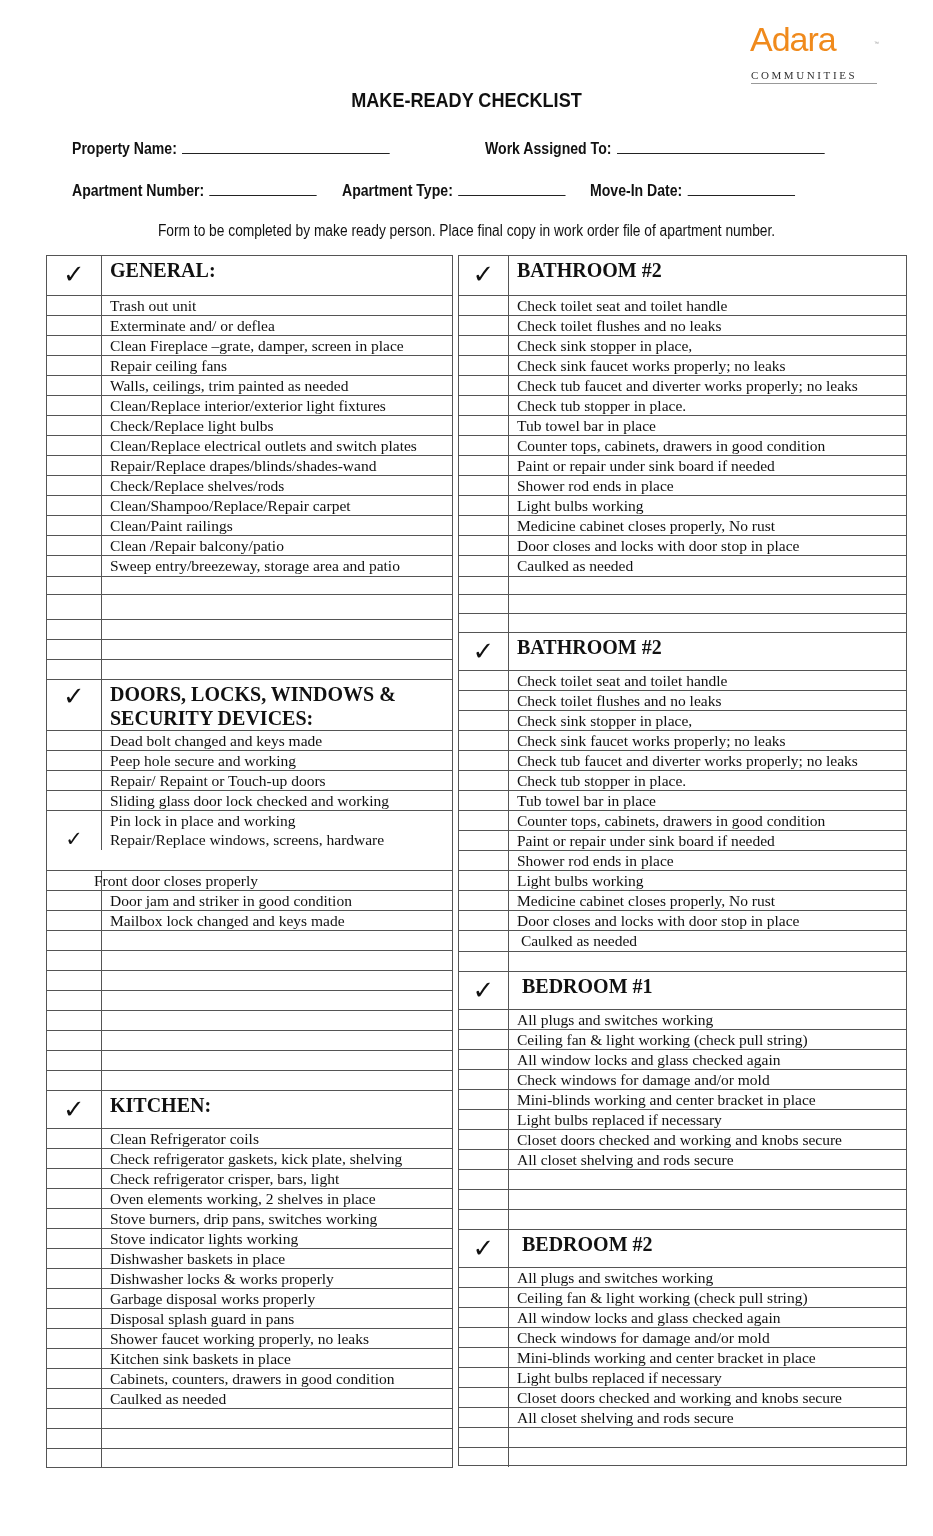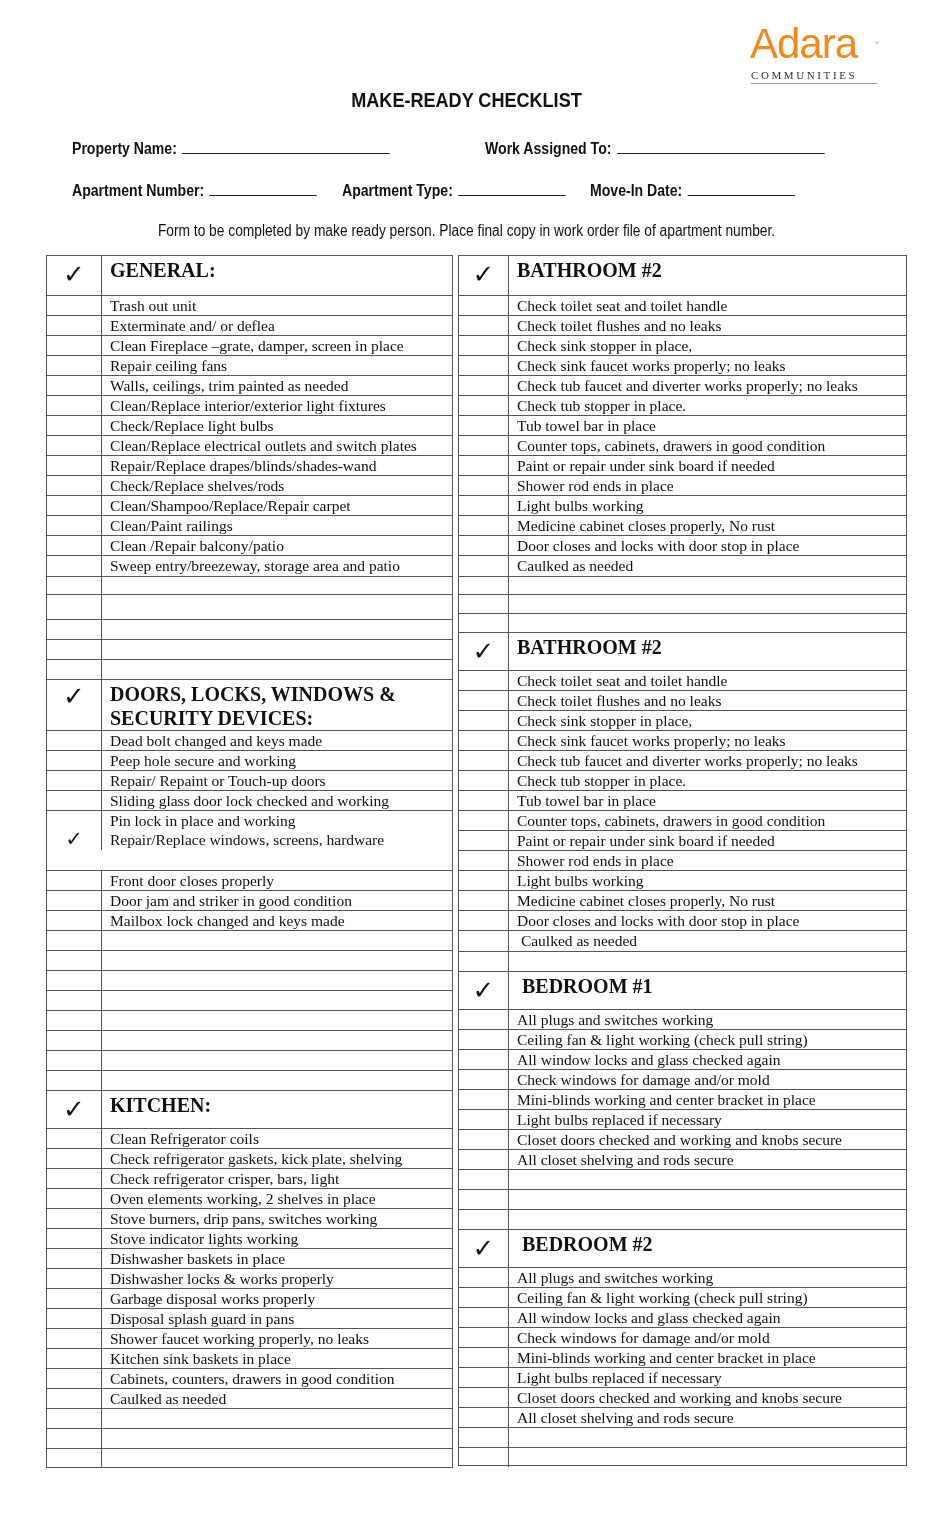--- a/index.html
+++ b/index.html
@@ -1,18 +1,18 @@
 <!DOCTYPE html>
 <html><head>
 <meta charset="utf-8">
 <style>
   html, body { margin: 0; padding: 0; background: #ffffff; }
   body { width: 933px; height: 1536px; position: relative; overflow: hidden; color: #111; }
   .logo { position: absolute; left: 748px; top: 26px; width: 135px; height: 60px; }
-  .logo-word { position: absolute; left: 2px; top: -6px; font-family: "Liberation Sans", sans-serif; font-size: 42px; color: #f08a1c; letter-spacing: -1px; }
+  .logo-word { position: absolute; left: 2px; top: -6px; font-family: "Liberation Sans", sans-serif; font-size: 34px; color: #f08a1c; letter-spacing: -1px; }
   .logo-tm { position: absolute; left: 126px; top: 14px; font-family: "Liberation Sans", sans-serif; font-size: 5px; color: #999; }
   .logo-sub { position: absolute; left: 3px; top: 43px; font-family: "Liberation Serif", serif; font-size: 11px; letter-spacing: 2.6px; color: #333; }
   .logo-rule { position: absolute; left: 3px; top: 57px; width: 126px; height: 1px; background: #999; }
   .title { position: absolute; left: 0; width: 933px; top: 88px; text-align: center; font-family: "Liberation Sans", sans-serif; font-weight: bold; font-size: 21px; transform: scaleX(0.86); letter-spacing: 0; }
   .field { position: absolute; font-family: "Liberation Sans", sans-serif; font-weight: bold; font-size: 16px; white-space: nowrap; transform-origin: left center; transform: scaleX(0.88); }
   .field .line { display: inline-block; border-bottom: 1.5px solid #222; height: 14px; vertical-align: baseline; margin-left: 6px; }
   .note { position: absolute; left: 0; width: 933px; top: 222px; text-align: center; font-family: "Liberation Sans", sans-serif; font-size: 16px; transform: scaleX(0.86); }
   .table { position: absolute; border: 1.5px solid #555; box-sizing: border-box; }
   .row { position: absolute; left: 0; right: 0; border-top: 1.5px solid #555; box-sizing: border-box; }
   .row.first { border-top: none; }
@@ -165,21 +165,21 @@
       <div class="txt" style="left: 63px; white-space: pre;">Pin lock in place and working</div>
     </div>
     <div class="row" style="border-top: none; top: 574px; height: 20px;">
       <div class="chk" style="width: 55px;">
         <span class="mark small" style="top: -4px;">✓</span>
       </div>
       <div class="txt" style="left: 63px; white-space: pre;">Repair/Replace windows, screens, hardware</div>
     </div>
     <div class="row" style="top: 614px; height: 20px;">
       <div class="chk" style="width: 55px;"></div>
-      <div class="txt" style="left: 63px; white-space: pre; text-align: center;">Front door closes properly</div>
+      <div class="txt" style="left: 47px; white-space: pre; text-align: center;">Front door closes properly</div>
     </div>
     <div class="row" style="top: 634px; height: 20px;">
       <div class="chk" style="width: 55px;"></div>
       <div class="txt" style="left: 63px; white-space: pre;">Door jam and striker in good condition</div>
     </div>
     <div class="row" style="top: 654px; height: 20px;">
       <div class="chk" style="width: 55px;"></div>
       <div class="txt" style="left: 63px; white-space: pre;">Mailbox lock changed and keys made</div>
     </div>
     <div class="row" style="top: 674px; height: 20px;">

